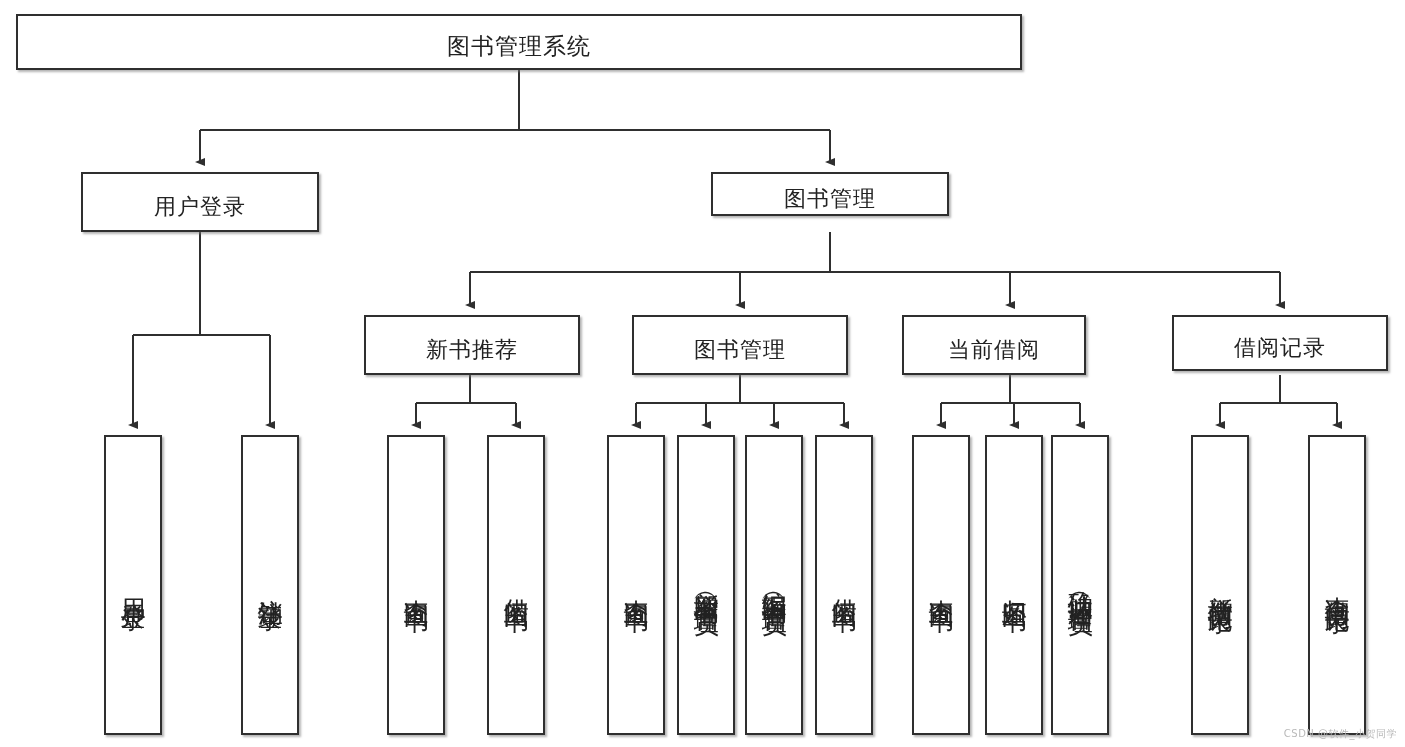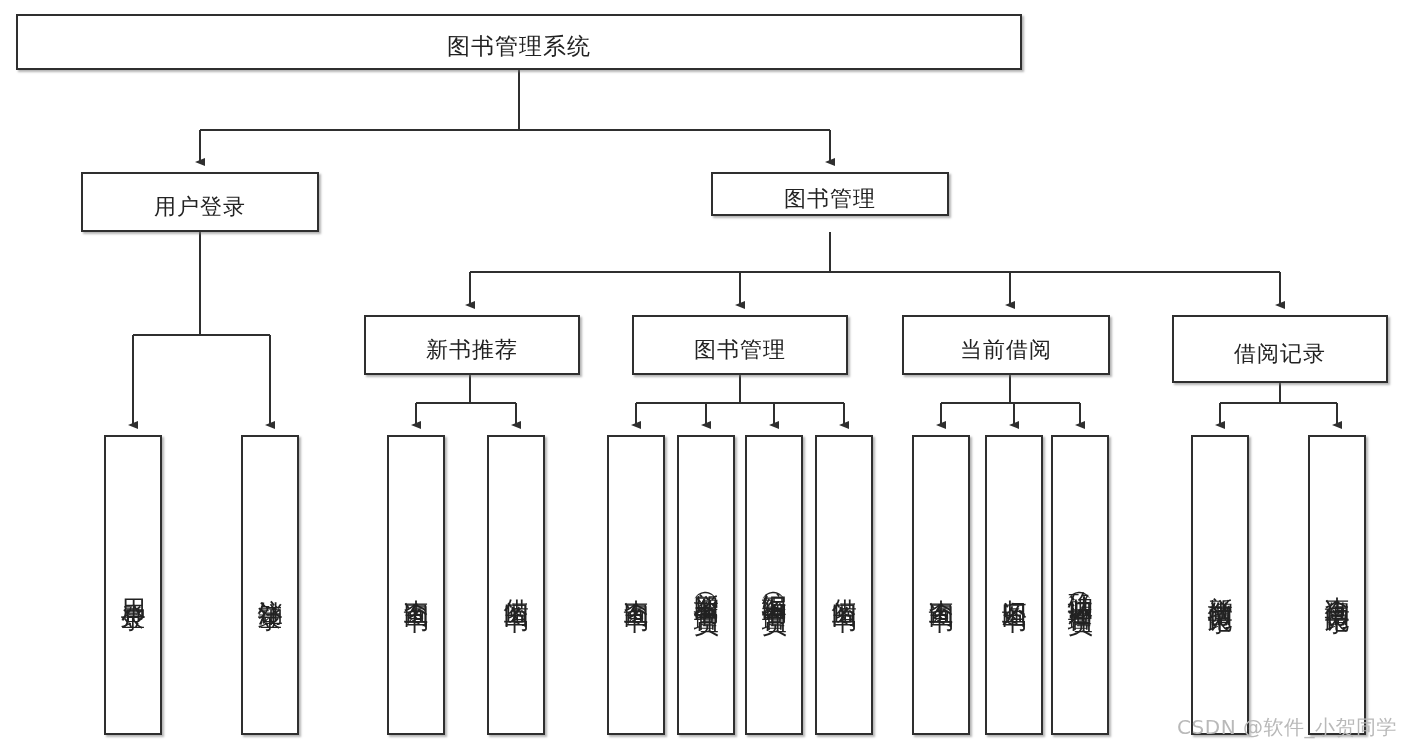--- a/index.html
+++ b/index.html
@@ -62,21 +62,21 @@
     text-orientation: upright;
     font-size: 25px;
     line-height: 1.02;
     letter-spacing: 3px;
     max-height: 100%;
   }
   #watermark {
     position: absolute;
     right: 8px;
     bottom: 6px;
-    font-size: 20px;
+    font-size: 10px;
     color: #b9b9b9;
     letter-spacing: 0.5px;
     z-index: 5;
     white-space: nowrap;
   }
 </style>
 </head>
 <body>
 
 <div id="canvas" style="background: rgb(255, 255, 255);">
@@ -141,24 +141,24 @@
   <div class="node h" style="left: 711px; top: 172px; width: 238px; height: 44px; border-color: rgb(47, 47, 47); background: rgb(255, 255, 255); color: rgb(34, 34, 34);">
     <span class="node-label">图书管理</span>
   </div>
 
   <div class="node h" style="left: 364px; top: 315px; width: 216px; height: 60px; border-color: rgb(47, 47, 47); background: rgb(255, 255, 255); color: rgb(34, 34, 34);">
     <span class="node-label">新书推荐</span>
   </div>
   <div class="node h" style="left: 632px; top: 315px; width: 216px; height: 60px; border-color: rgb(47, 47, 47); background: rgb(255, 255, 255); color: rgb(34, 34, 34);">
     <span class="node-label">图书管理</span>
   </div>
-  <div class="node h" style="left: 902px; top: 315px; width: 208px; height: 60px; border-color: rgb(47, 47, 47); background: rgb(255, 255, 255); color: rgb(34, 34, 34);">
+  <div class="node h" style="left: 902px; top: 315px; width: 184px; height: 60px; border-color: rgb(47, 47, 47); background: rgb(255, 255, 255); color: rgb(34, 34, 34);">
     <span class="node-label">当前借阅</span>
   </div>
-  <div class="node h" style="left: 1172px; top: 315px; width: 216px; height: 68px; border-color: rgb(47, 47, 47); background: rgb(255, 255, 255); color: rgb(34, 34, 34);">
+  <div class="node h" style="left: 1172px; top: 315px; width: 216px; height: 56px; border-color: rgb(47, 47, 47); background: rgb(255, 255, 255); color: rgb(34, 34, 34);">
     <span class="node-label">借阅记录</span>
   </div>
 
   <div class="node v" style="left: 104px; top: 435px; width: 58px; height: 300px; border-color: rgb(47, 47, 47); background: rgb(255, 255, 255); color: rgb(34, 34, 34);">
     <span class="node-label">用户登录</span>
   </div>
   <div class="node v" style="left: 241px; top: 435px; width: 58px; height: 300px; border-color: rgb(47, 47, 47); background: rgb(255, 255, 255); color: rgb(34, 34, 34);">
     <span class="node-label">注销登录</span>
   </div>
   <div class="node v" style="left: 387px; top: 435px; width: 58px; height: 300px; border-color: rgb(47, 47, 47); background: rgb(255, 255, 255); color: rgb(34, 34, 34);">

